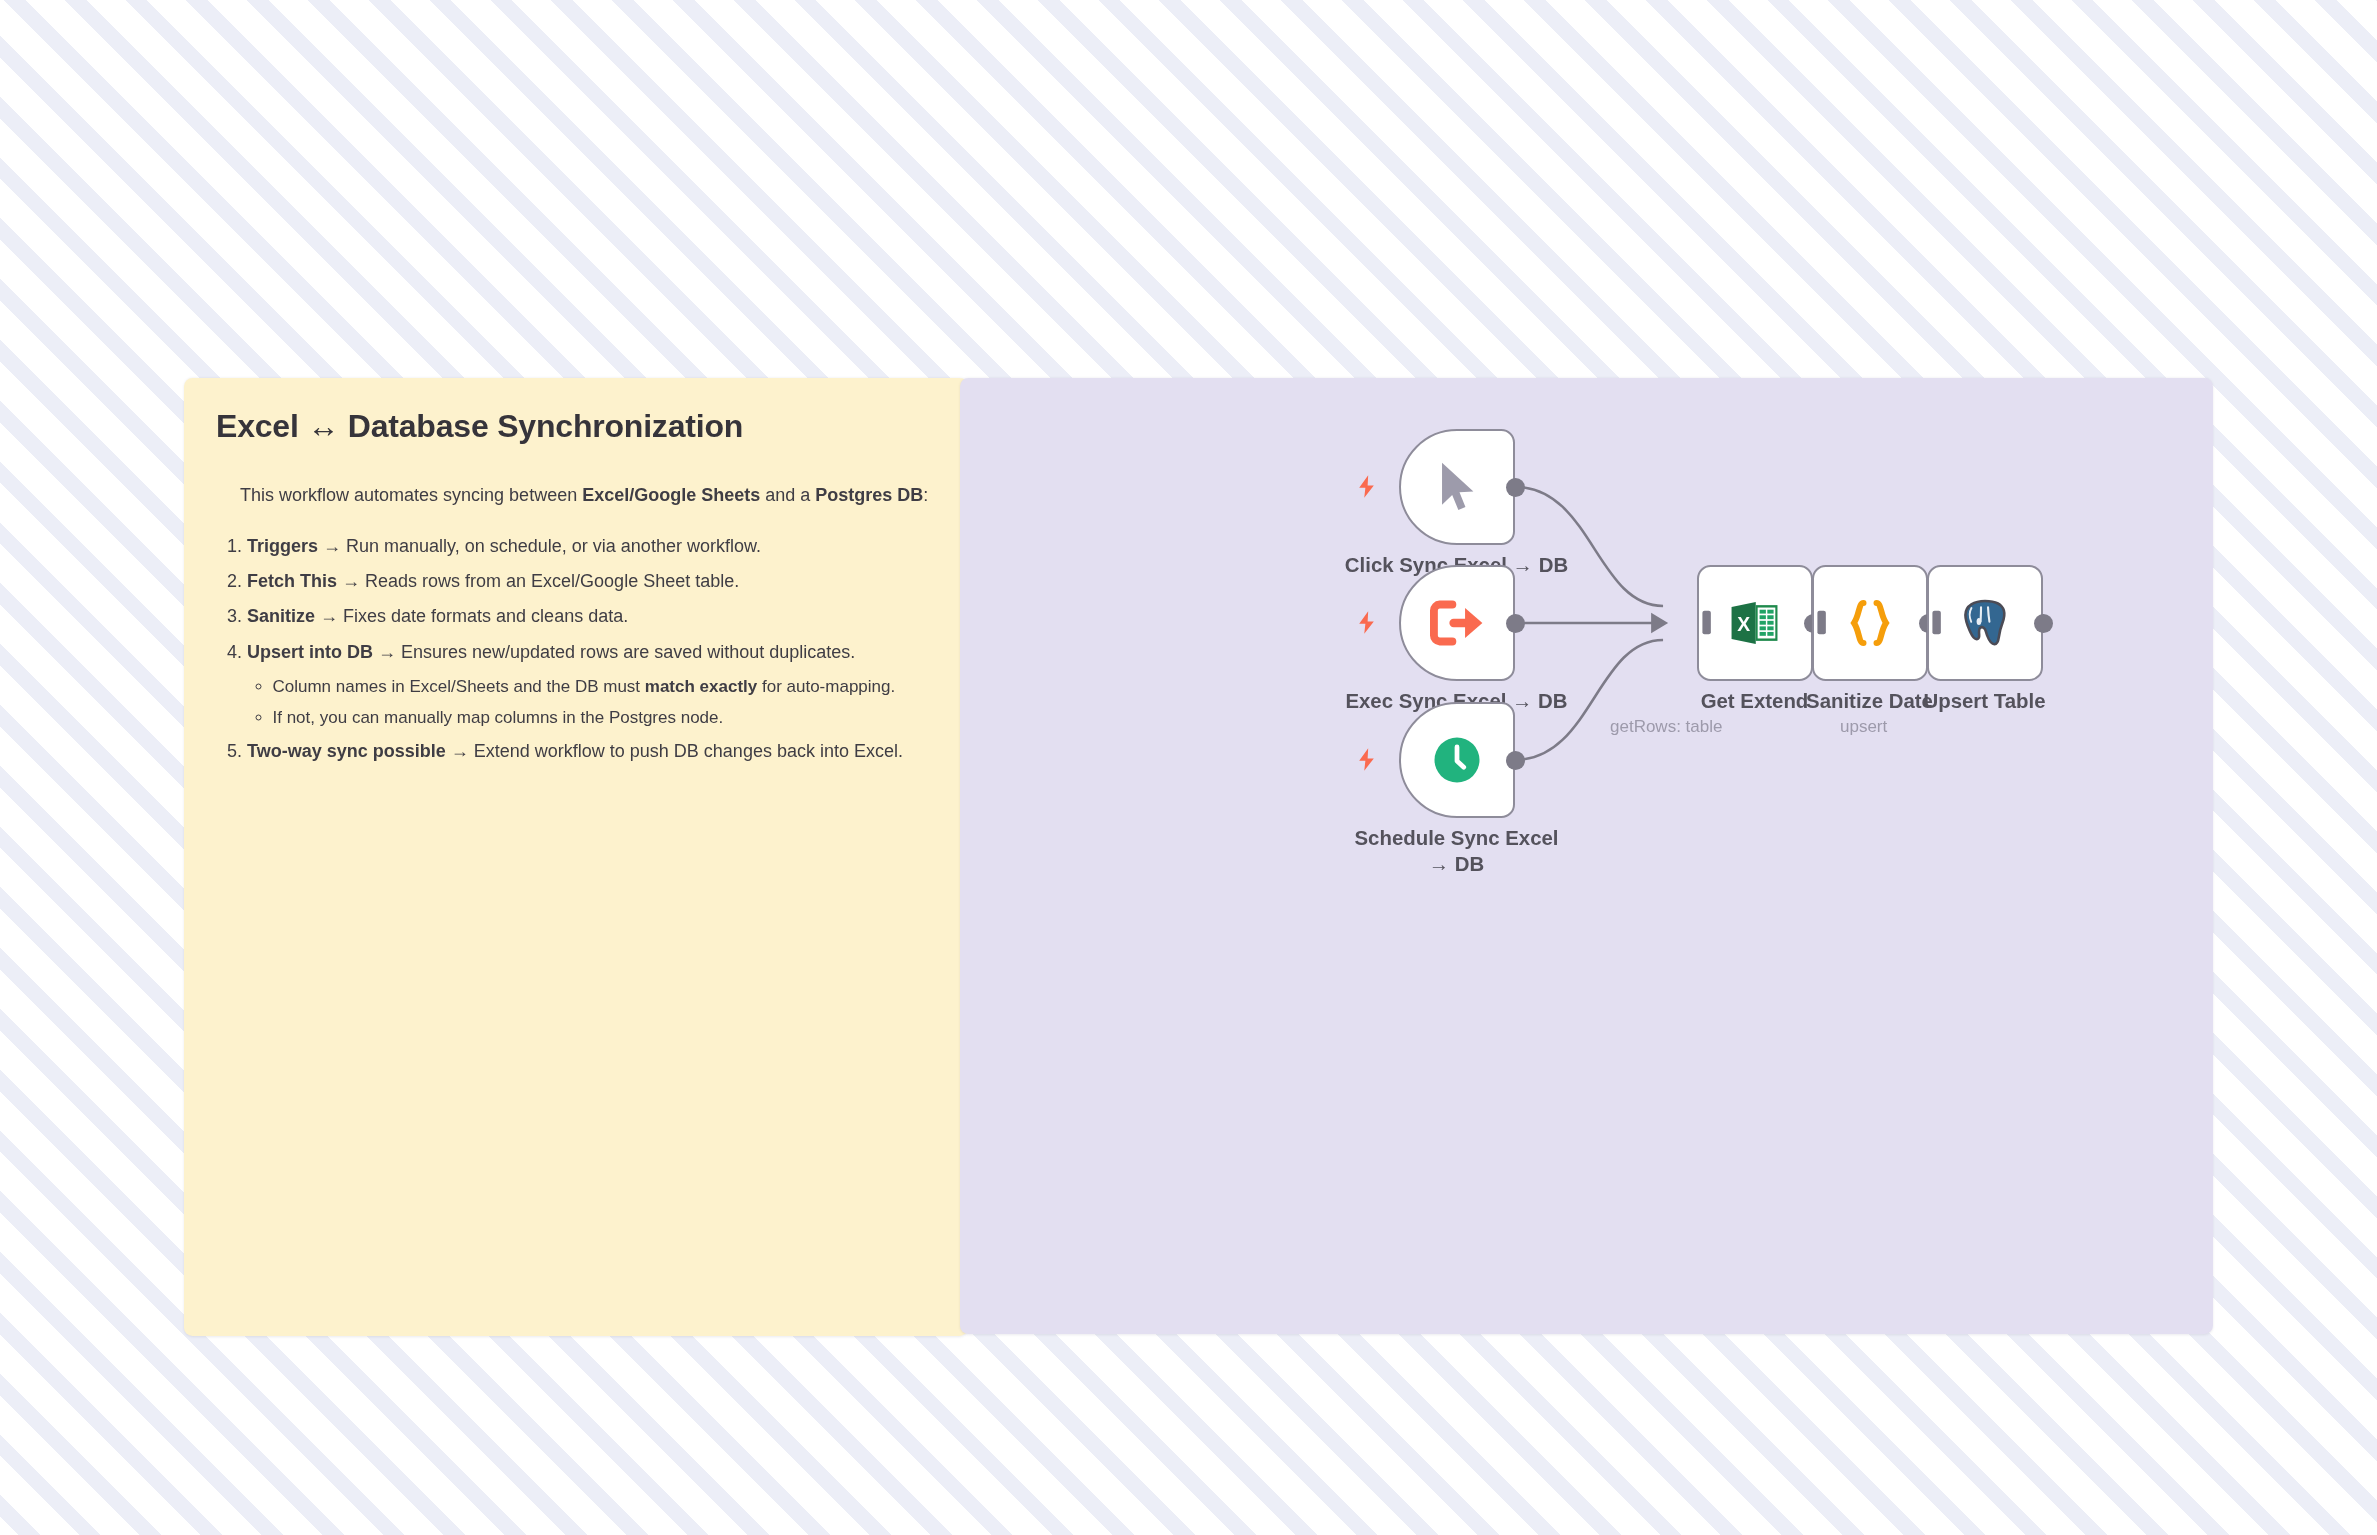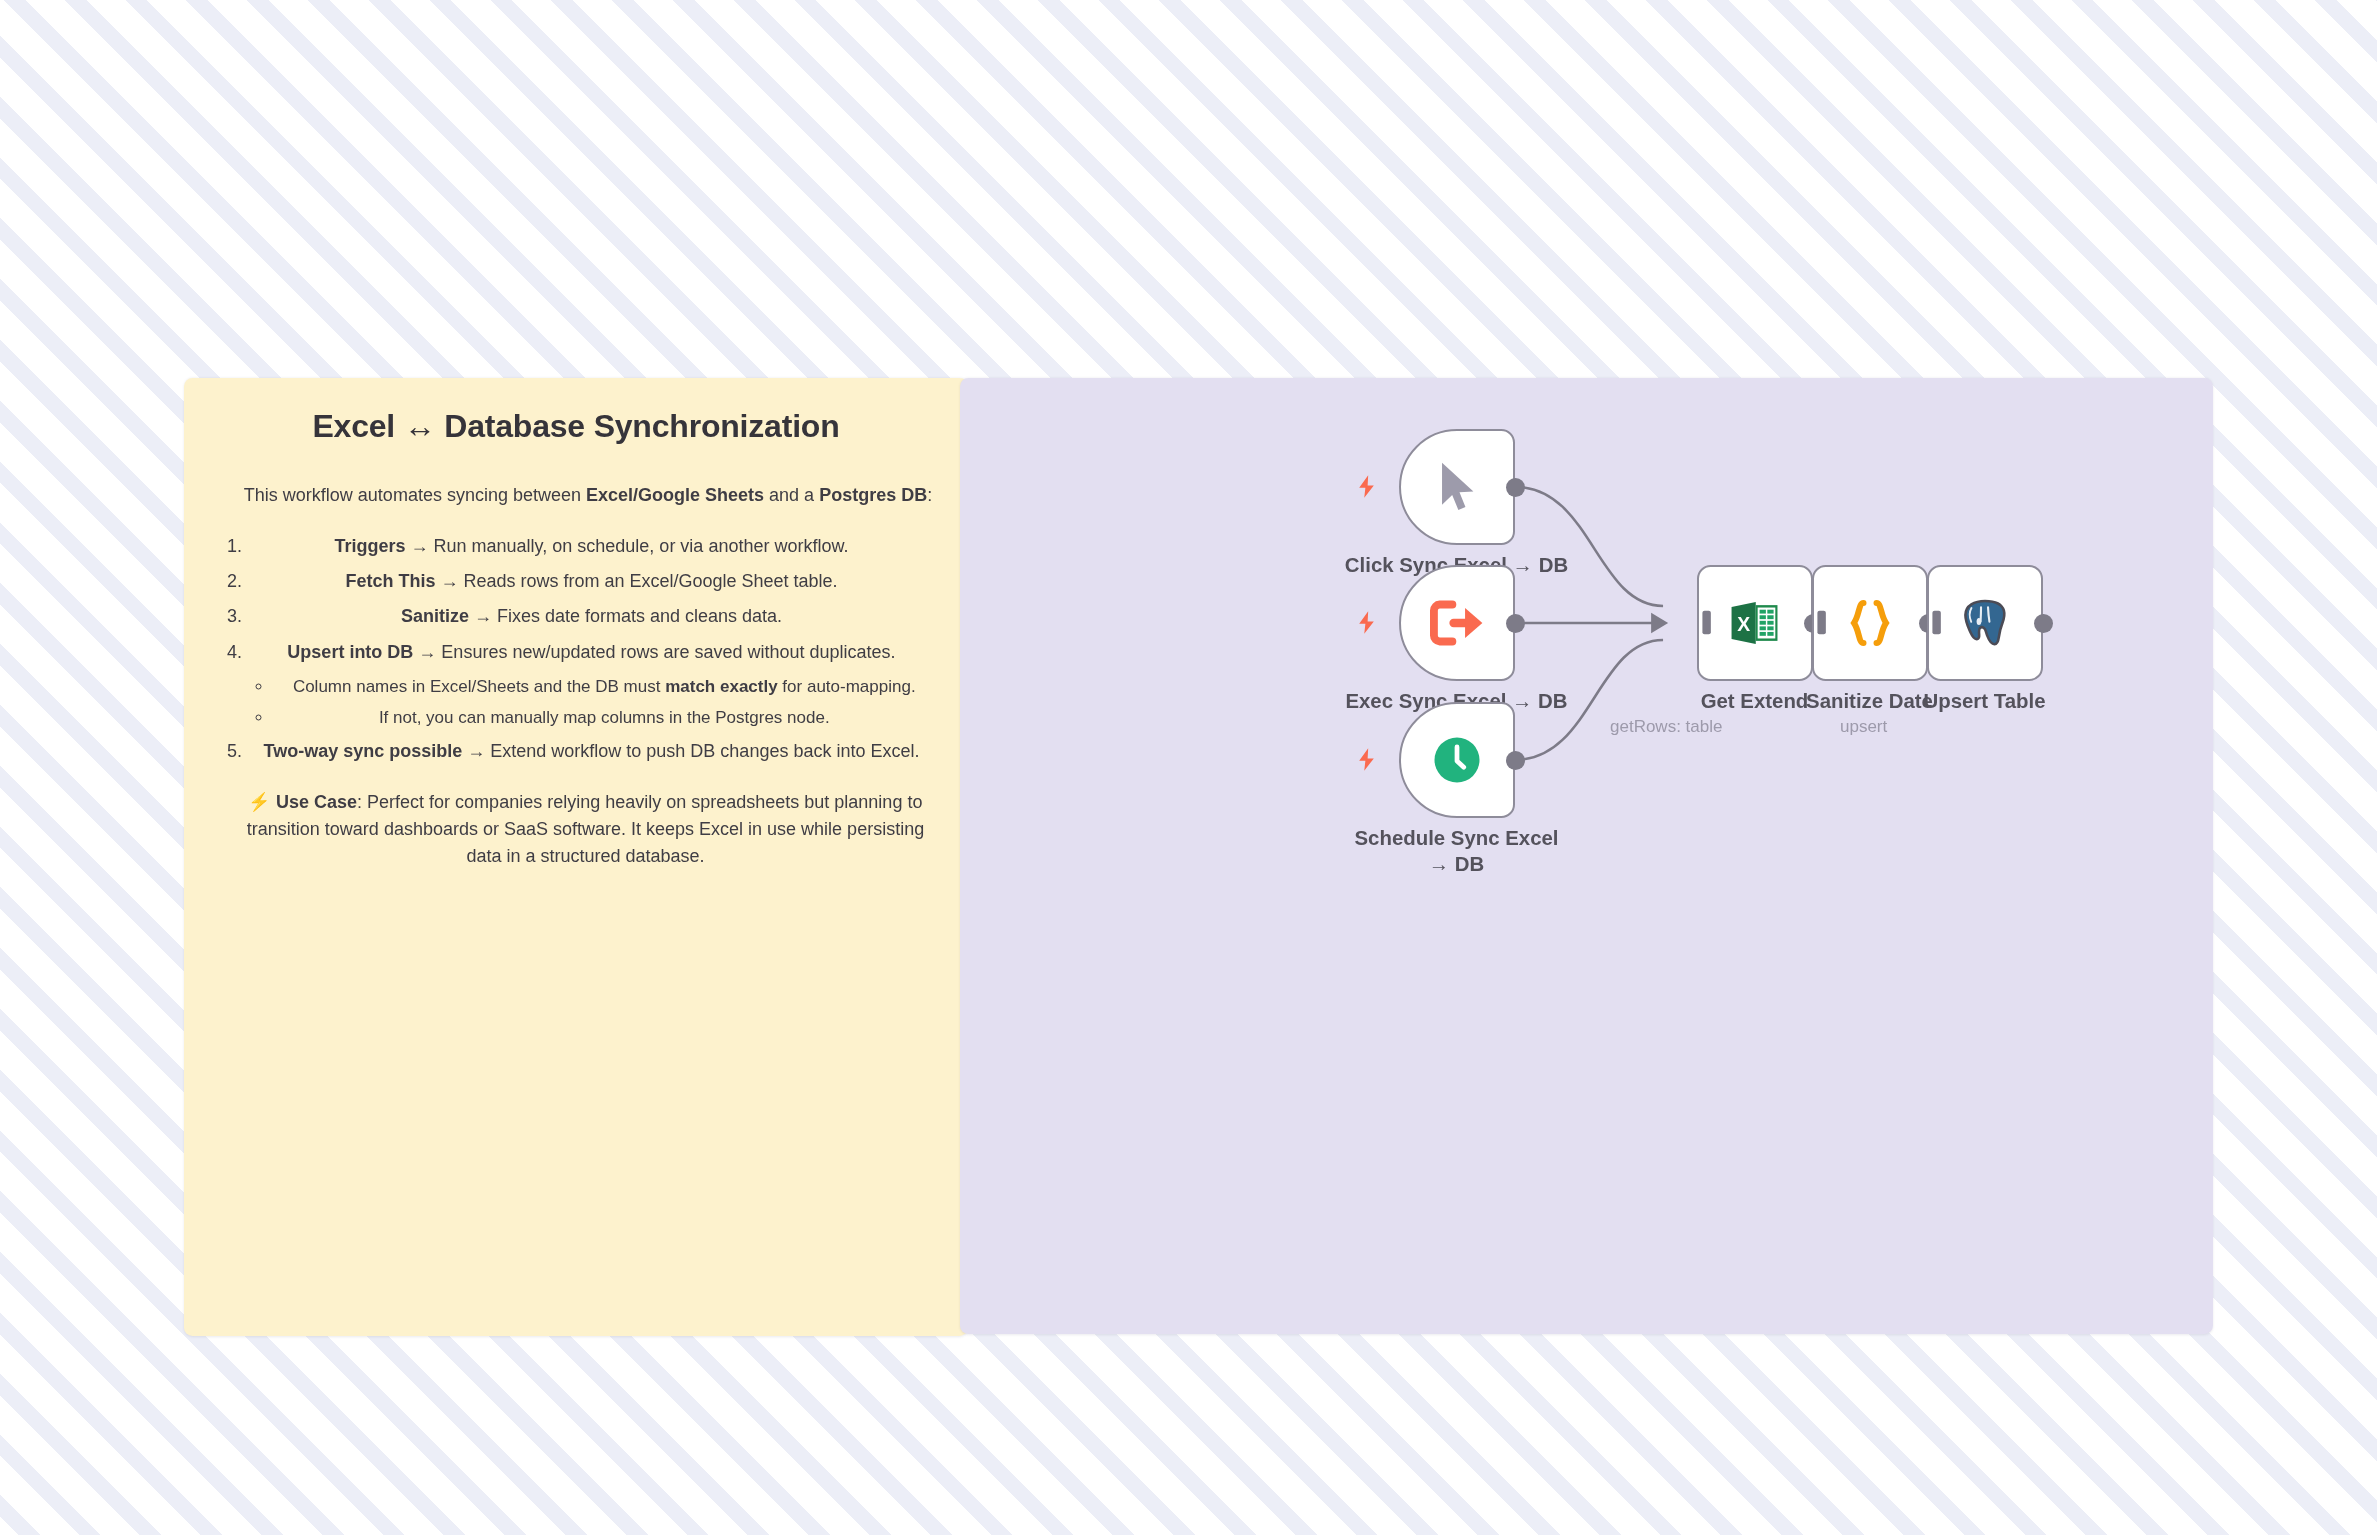--- a/index.html
+++ b/index.html
@@ -35,21 +35,20 @@
     position: absolute;
     left: 184px;
     top: 378px;
     width: 784px;
     height: 958px;
     background: #fdf2cd;
     border-radius: 8.5px;
     box-shadow: 0 0.9px 2.6px rgba(60, 60, 90, 0.10);
     box-sizing: border-box;
     padding: 29px 32px 0 32px;
-    text-align: center;
   }
   .note-title {
     font-size: 32px;
     font-weight: bold;
     color: #36343a;
     letter-spacing: -0.2px;
     margin: 0 0 0 0;
     line-height: 1.2;
   }
   .note-intro {
@@ -228,24 +227,20 @@
           <li>
             <span>If not, you can manually map columns in the Postgres node.</span>
           </li>
         </ul>
       </li>
       <li>
         <b>Two-way sync possible</b><span> → Extend workflow to push DB changes back into Excel.</span>
       </li>
     </ol>
 
-    <div class="note-usecase">
-      <span class="bolt-emoji">⚡</span>
-      <b>Use Case</b><span>:</span><span> Perfect for companies relying heavily on spreadsheets but planning to transition toward dashboards or SaaS software. It keeps Excel in use while persisting data in a structured database.</span>
-    </div>
   </div>
 
   <div class="wf-panel">
 
 
     <svg class="edges" viewBox="0 0 1472 1124">
       <g fill="none" stroke="#7d7b88" stroke-width="3">
 
         <path d="M 652 128 C 742 128, 748 268, 826 268"></path>
 

